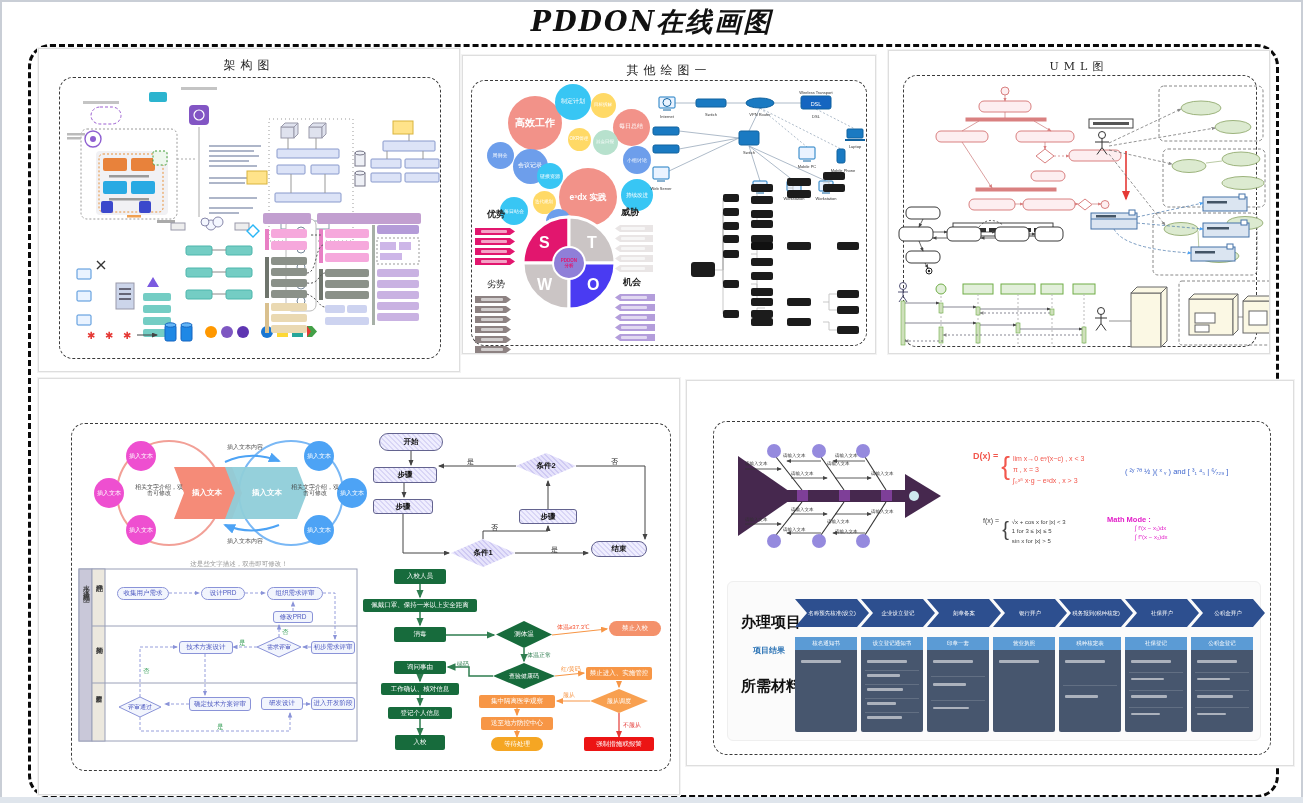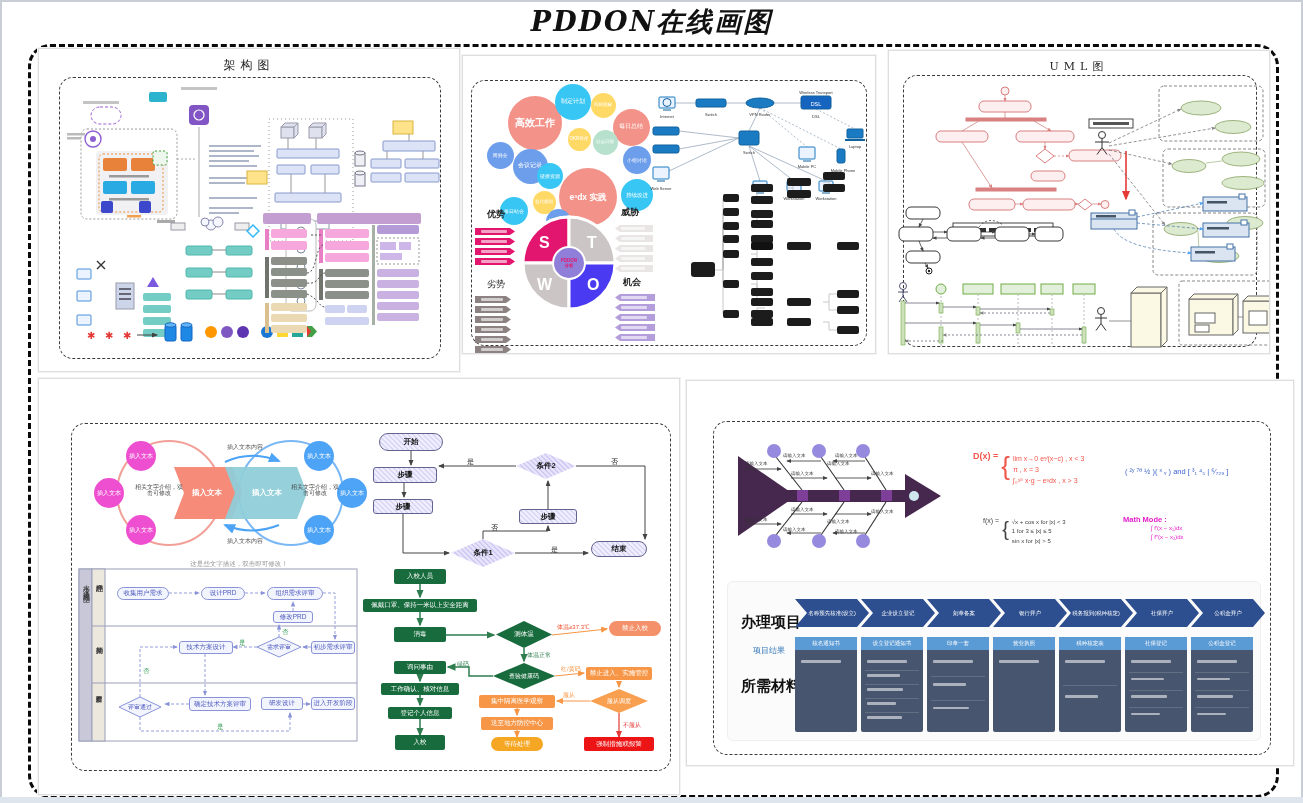--- a/index.html
+++ b/index.html
@@ -242,20 +242,21 @@
         <rect x="338" y="253" width="42" height="8" rx="2" fill="#c9b2e2"></rect>
         <rect x="338" y="264" width="42" height="8" rx="2" fill="#c9b2e2"></rect>
       <path d="M272,186 C278,186 278,186 284,186" stroke="#555" fill="none" stroke-dasharray="2,2"></path>
       <path d="M268,224 C278,224 276,198 284,196" stroke="#555" fill="none" stroke-dasharray="2,2"></path>
       <path d="M268,234 C280,236 280,224 286,224" stroke="#555" fill="none" stroke-dasharray="2,2"></path>
       <path d="M268,245 C280,250 280,258 286,258" stroke="#555" fill="none" stroke-dasharray="2,2"></path>
     </svg>
   </div>
 
   <div class="panel abs" style="left:462px;top:55px;width:412px;height:297px;">
+    <div class="panel-title abs" style="top:6px;font-size:12px;">其他绘图一</div>
     <div class="inner-dash abs" style="left:8px;top:24px;width:394px;height:264px;"></div>
     <div id="bubble-box" class="abs" style="left:0;top:0;width:412px;height:297px;">
         <div style="position: absolute; left: 45px; top: 40px; width: 54px; height: 54px; background: rgb(242, 146, 137); border-radius: 50%; color: rgb(255, 255, 255); display: flex; align-items: center; justify-content: center; text-align: center; line-height: 1.2; font-size: 10px; font-weight: bold; padding: 2px; box-sizing: border-box;">高效工作</div>
         <div style="position: absolute; left: 92px; top: 28px; width: 36px; height: 36px; background: rgb(56, 198, 244); border-radius: 50%; color: rgb(255, 255, 255); display: flex; align-items: center; justify-content: center; text-align: center; line-height: 1.2; font-size: 6px; padding: 2px; box-sizing: border-box;">制定计划</div>
         <div style="position: absolute; left: 127.5px; top: 36.5px; width: 25px; height: 25px; background: rgb(255, 217, 102); border-radius: 50%; color: rgb(255, 255, 255); display: flex; align-items: center; justify-content: center; text-align: center; line-height: 1.2; font-size: 4.5px; padding: 2px; box-sizing: border-box;">目标拆解</div>
         <div style="position: absolute; left: 149.5px; top: 52.5px; width: 37px; height: 37px; background: rgb(242, 146, 137); border-radius: 50%; color: rgb(255, 255, 255); display: flex; align-items: center; justify-content: center; text-align: center; line-height: 1.2; font-size: 6px; padding: 2px; box-sizing: border-box;">每日总结</div>
         <div style="position: absolute; left: 23.5px; top: 85.5px; width: 27px; height: 27px; background: rgb(109, 158, 235); border-radius: 50%; color: rgb(255, 255, 255); display: flex; align-items: center; justify-content: center; text-align: center; line-height: 1.2; font-size: 5px; padding: 2px; box-sizing: border-box;">周例会</div>
         <div style="position: absolute; left: 104.5px; top: 71.5px; width: 23px; height: 23px; background: rgb(255, 217, 102); border-radius: 50%; color: rgb(255, 255, 255); display: flex; align-items: center; justify-content: center; text-align: center; line-height: 1.2; font-size: 4.5px; padding: 2px; box-sizing: border-box;">OKR管理</div>
         <div style="position: absolute; left: 129.5px; top: 73.5px; width: 25px; height: 25px; background: rgb(183, 225, 205); border-radius: 50%; color: rgb(255, 255, 255); display: flex; align-items: center; justify-content: center; text-align: center; line-height: 1.2; font-size: 4.5px; padding: 2px; box-sizing: border-box;">晨会日报</div>
         <div style="position: absolute; left: 49.5px; top: 92.5px; width: 35px; height: 35px; background: rgb(109, 158, 235); border-radius: 50%; color: rgb(255, 255, 255); display: flex; align-items: center; justify-content: center; text-align: center; line-height: 1.2; font-size: 6px; padding: 2px; box-sizing: border-box;">会议记录</div>
@@ -845,31 +846,31 @@
     <div class="lbl" style="left:438px;top:86px;color:#3c64cc;font-size:7.5px;">( ²ʸ ⁷ᶿ ½ )( ˣ ᵧ )  and  [ ³₁ ⁴₅ | ⁶⁄₇₂₉ ]</div>
     <div class="abs" style="left:296px;top:136px;color:#444;font-size:6px;display:flex;gap:3px;">
       <span style="font-size:7px;">f(x) =</span>
       <span style="font-size:20px;line-height:24px;font-weight:100;">{</span>
       <span id="math-black-lines" style="line-height:1.55;padding-top:1px;">
           <div>√x + cos x    for   |x| &lt; 3</div>
           <div>1    for   3 ≤ |x| ≤ 5</div>
           <div>sin x    for   |x| &gt; 5</div>
         </span>
     </div>
-    <div class="abs" style="left:436px;top:134px;font-size:6px;color:#e21ec8;">
+    <div class="abs" style="left:420px;top:134px;font-size:6px;color:#e21ec8;">
       <span style="font-weight:bold;font-size:7.5px;">Math Mode :</span>
       <div id="math-mode-lines" style="margin-left:28px;line-height:1.5;">
           <div>∫ f′(x − x₁)dx</div>
           <div>∫ f″(x − x₂)dx</div>
         </div>
     </div>
 
     <div class="abs" style="left:40px;top:200px;width:532px;height:158px;background:#fbfbfb;border:1px solid #efefef;border-radius:6px;"></div>
     <div class="lbl" style="left:54px;top:232px;font-size:15px;font-weight:bold;color:#111;">办理项目</div>
-    <div class="lbl" style="left:66px;top:264px;font-size:8px;font-weight:normal;color:#2e75b6;">项目结果</div>
+    <div class="lbl" style="left:66px;top:264px;font-size:8px;font-weight:bold;color:#2e75b6;">项目结果</div>
     <div class="lbl" style="left:54px;top:296px;font-size:15px;font-weight:bold;color:#111;">所需材料</div>
     <div id="process-steps" class="abs" style="left:0;top:0;width:606px;height:384px;">
         <div style="position: absolute; left: 108px; top: 218px; width: 74px; height: 28px; background: rgb(45, 79, 143); color: rgb(255, 255, 255); font-size: 5.5px; line-height: 1.2; display: flex; align-items: center; justify-content: center; text-align: center; padding: 0px 13px; box-sizing: border-box; clip-path: polygon(0px 0px, calc(100% - 12px) 0px, 100% 50%, calc(100% - 12px) 100%, 0px 100%, 12px 50%);">名称预先核准(设立)</div>
         <div style="position: absolute; left: 108px; top: 256px; width: 62px; height: 13px; background: rgb(91, 155, 213); color: rgb(255, 255, 255); font-size: 5.5px; display: flex; align-items: center; justify-content: center; text-align: center;">核名通知书</div>
         <div style="position: absolute; left: 108px; top: 269px; width: 62px; height: 82px; background: rgb(71, 86, 110); border-radius: 0px 0px 2px 2px;">
           <div style="position: absolute; left: 6px; top: 10px; width: 40px; height: 2.5px; background: rgba(255, 255, 255, 0.55); border-radius: 1px;"></div>
         </div>
         <div style="position: absolute; left: 174px; top: 218px; width: 74px; height: 28px; background: rgb(45, 79, 143); color: rgb(255, 255, 255); font-size: 5.5px; line-height: 1.2; display: flex; align-items: center; justify-content: center; text-align: center; padding: 0px 13px; box-sizing: border-box; clip-path: polygon(0px 0px, calc(100% - 12px) 0px, 100% 50%, calc(100% - 12px) 100%, 0px 100%, 12px 50%);">企业设立登记</div>
         <div style="position: absolute; left: 174px; top: 256px; width: 62px; height: 13px; background: rgb(91, 155, 213); color: rgb(255, 255, 255); font-size: 5.5px; display: flex; align-items: center; justify-content: center; text-align: center;">设立登记通知书</div>
         <div style="position: absolute; left: 174px; top: 269px; width: 62px; height: 82px; background: rgb(71, 86, 110); border-radius: 0px 0px 2px 2px;">

